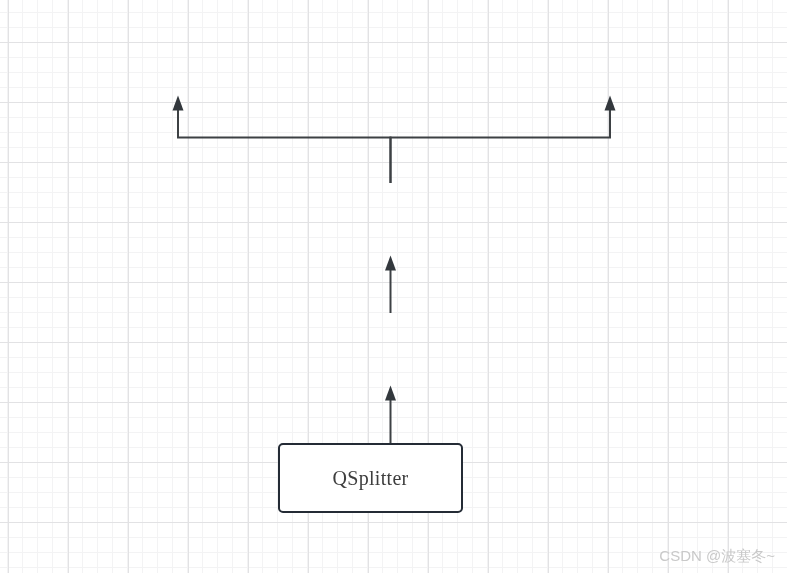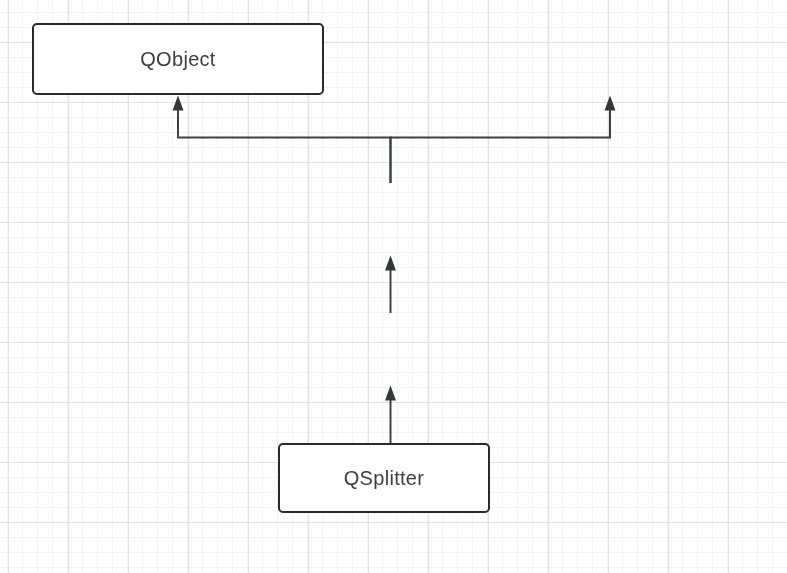--- a/index.html
+++ b/index.html
@@ -51,21 +51,21 @@
   .node .label {
     color: #3e3e3e;
     font-size: 20px;
     letter-spacing: 0.3px;
     white-space: nowrap;
   }
   .node-qobject      { left: 32px;  top: 23px;  width: 292px; height: 72px; }
   .node-qpaintdevice { left: 464px; top: 23px;  width: 292px; height: 72px; }
   .node-qwidget      { left: 278px; top: 183px; width: 225px; height: 71px; }
   .node-qframe       { left: 278px; top: 313px; width: 225px; height: 70px; }
-  .node-qsplitter    { left: 278px; top: 443px; width: 212px; height: 70px; }
+  .node-qsplitter    { left: 278px; top: 443px; width: 185px; height: 70px; font-family: Liberation Serif, serif; }
   .watermark {
     position: absolute;
     right: 12px;
     bottom: 7px;
     color: #c9c9c9;
     font-size: 15px;
     white-space: nowrap;
   }
 </style>
 </head>
@@ -81,25 +81,23 @@
     <path d="M390.5 183 L390.5 137.5 L610 137.5 L610 109"></path>
     <polygon points="610,95.5 604.5,110.5 615.5,110.5"></polygon>
 
     <path d="M390.5 313 L390.5 269"></path>
     <polygon points="390.5,255.5 385,270.5 396,270.5"></polygon>
 
     <path d="M390.5 443 L390.5 399"></path>
     <polygon points="390.5,385.5 385,400.5 396,400.5"></polygon>
   </svg>
 
-  <div class="node node-qobject">
-    <span class="label">QObject</span>
-  </div>
 
 
 
 
   <div class="node node-qsplitter">
     <span class="label">QSplitter</span>
   </div>
 
+  <div class="watermark">CSDN @波塞冬~</div>
 
 </div>
 
 </body></html>

